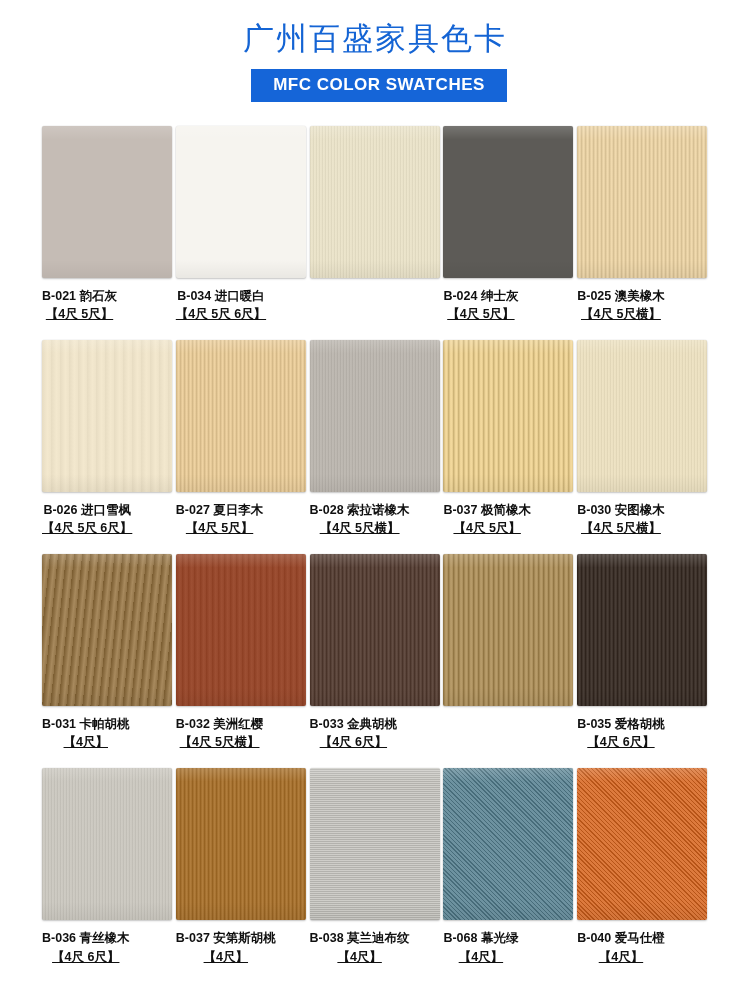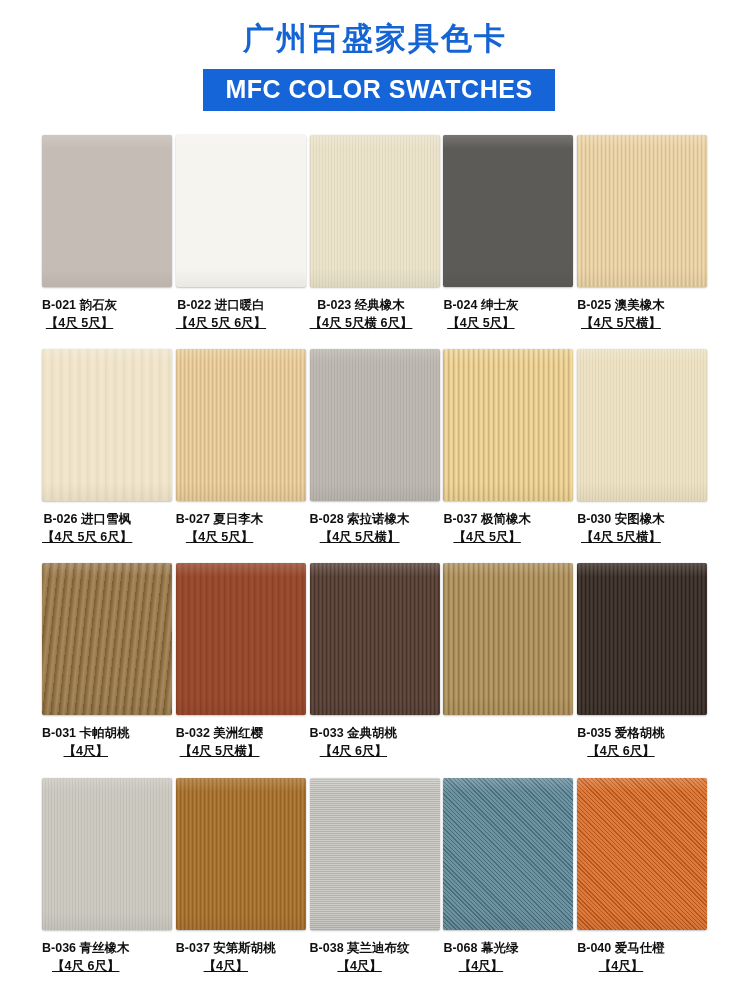--- a/index.html
+++ b/index.html
@@ -15,34 +15,34 @@
     position: relative;
   }
 
   
   .header {
     padding-top: 22px;
     text-align: center;
   }
   .title-cn {
     font-size: 31px;
-    font-weight: bold;
+    font-weight: normal;
     color: #1464d4;
     letter-spacing: 2px;
     line-height: 1.1;
     margin: 0 0 13px 0;
   }
   .banner-wrap {
     display: flex;
     justify-content: center;
   }
   .banner {
     background: #1565d8;
     color: #ffffff;
-    font-size: 25px;
+    font-size: 17px;
     font-weight: bold;
     letter-spacing: 0.5px;
     padding: 6px 22px 7px 22px;
     line-height: 1.15;
     white-space: nowrap;
     margin-left: 8px;
   }
 
   
   .grid {
@@ -110,30 +110,26 @@
     <div class="cell">
       <div class="swatch" style="background-color: rgb(197, 188, 181);"></div>
       <div class="caption">
         <span class="cap-name">B-021 韵石灰</span>
         <span class="cap-size">【4尺 5尺】</span>
       </div>
     </div>
     <div class="cell">
       <div class="swatch" style="background-color: rgb(246, 244, 239);"></div>
       <div class="caption">
-        <span class="cap-name">B-022 进口暖白</span>
+        <span class="cap-name">B-034 进口暖白</span>
         <span class="cap-size">【4尺 5尺 6尺】</span>
       </div>
     </div>
     <div class="cell">
       <div class="swatch" style="background-color: rgb(230, 223, 198); background-image: repeating-linear-gradient(90deg, rgb(217, 210, 185) 0px, rgb(230, 223, 198) 1px, rgb(239, 232, 207) 1.8px, rgb(230, 223, 198) 3px), repeating-linear-gradient(90deg, rgb(223, 216, 191) 0px, rgb(230, 223, 198) 3.8px, rgb(235, 228, 203) 6.6px, rgb(230, 223, 198) 11px);"></div>
-      <div class="caption">
-        <span class="cap-name">B-023 经典橡木</span>
-        <span class="cap-size">【4尺 5尺横 6尺】</span>
-      </div>
     </div>
     <div class="cell">
       <div class="swatch" style="background-color: rgb(93, 91, 87);"></div>
       <div class="caption">
         <span class="cap-name">B-024 绅士灰</span>
         <span class="cap-size">【4尺 5尺】</span>
       </div>
     </div>
     <div class="cell">
       <div class="swatch" style="background-color: rgb(228, 205, 161); background-image: repeating-linear-gradient(90deg, rgb(208, 185, 141) 0px, rgb(228, 205, 161) 1.4px, rgb(242, 219, 175) 2.4px, rgb(228, 205, 161) 4px), repeating-linear-gradient(90deg, rgb(217, 194, 150) 0px, rgb(228, 205, 161) 5.9px, rgb(236, 213, 169) 10.2px, rgb(228, 205, 161) 17px);"></div>

